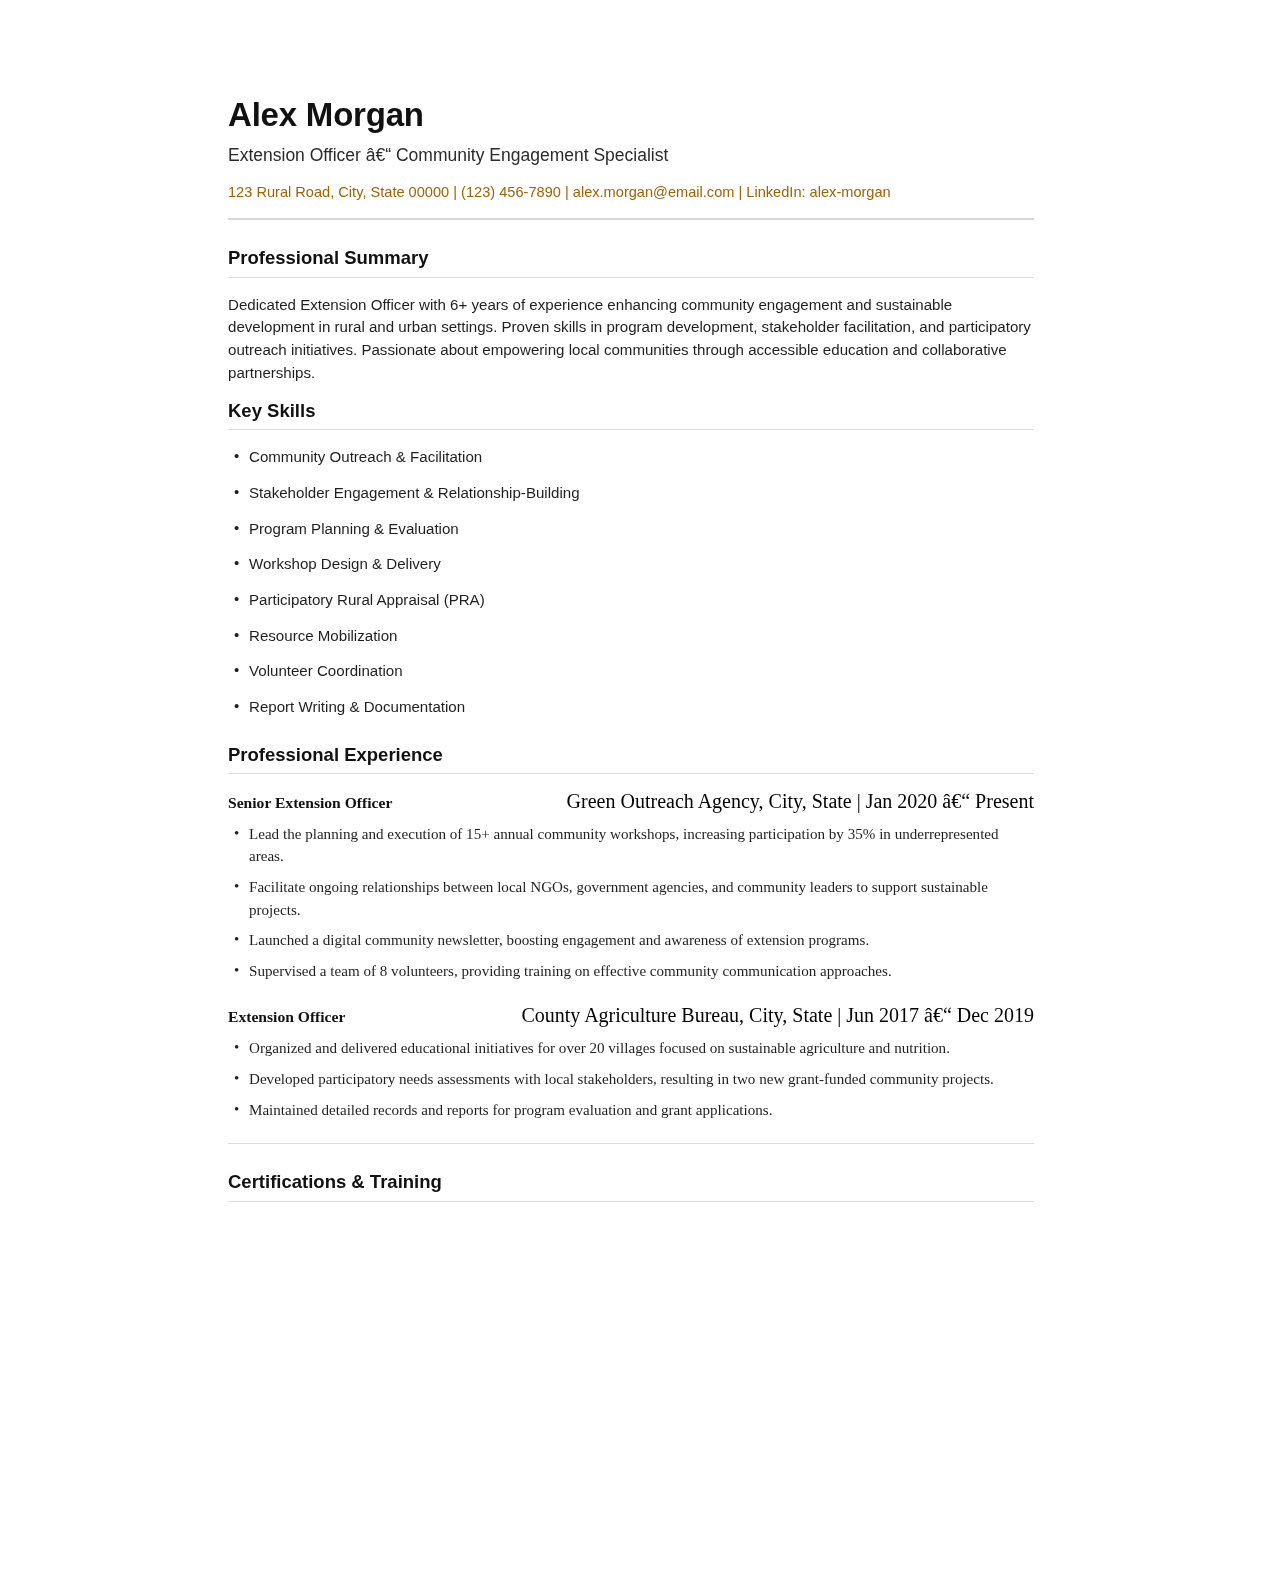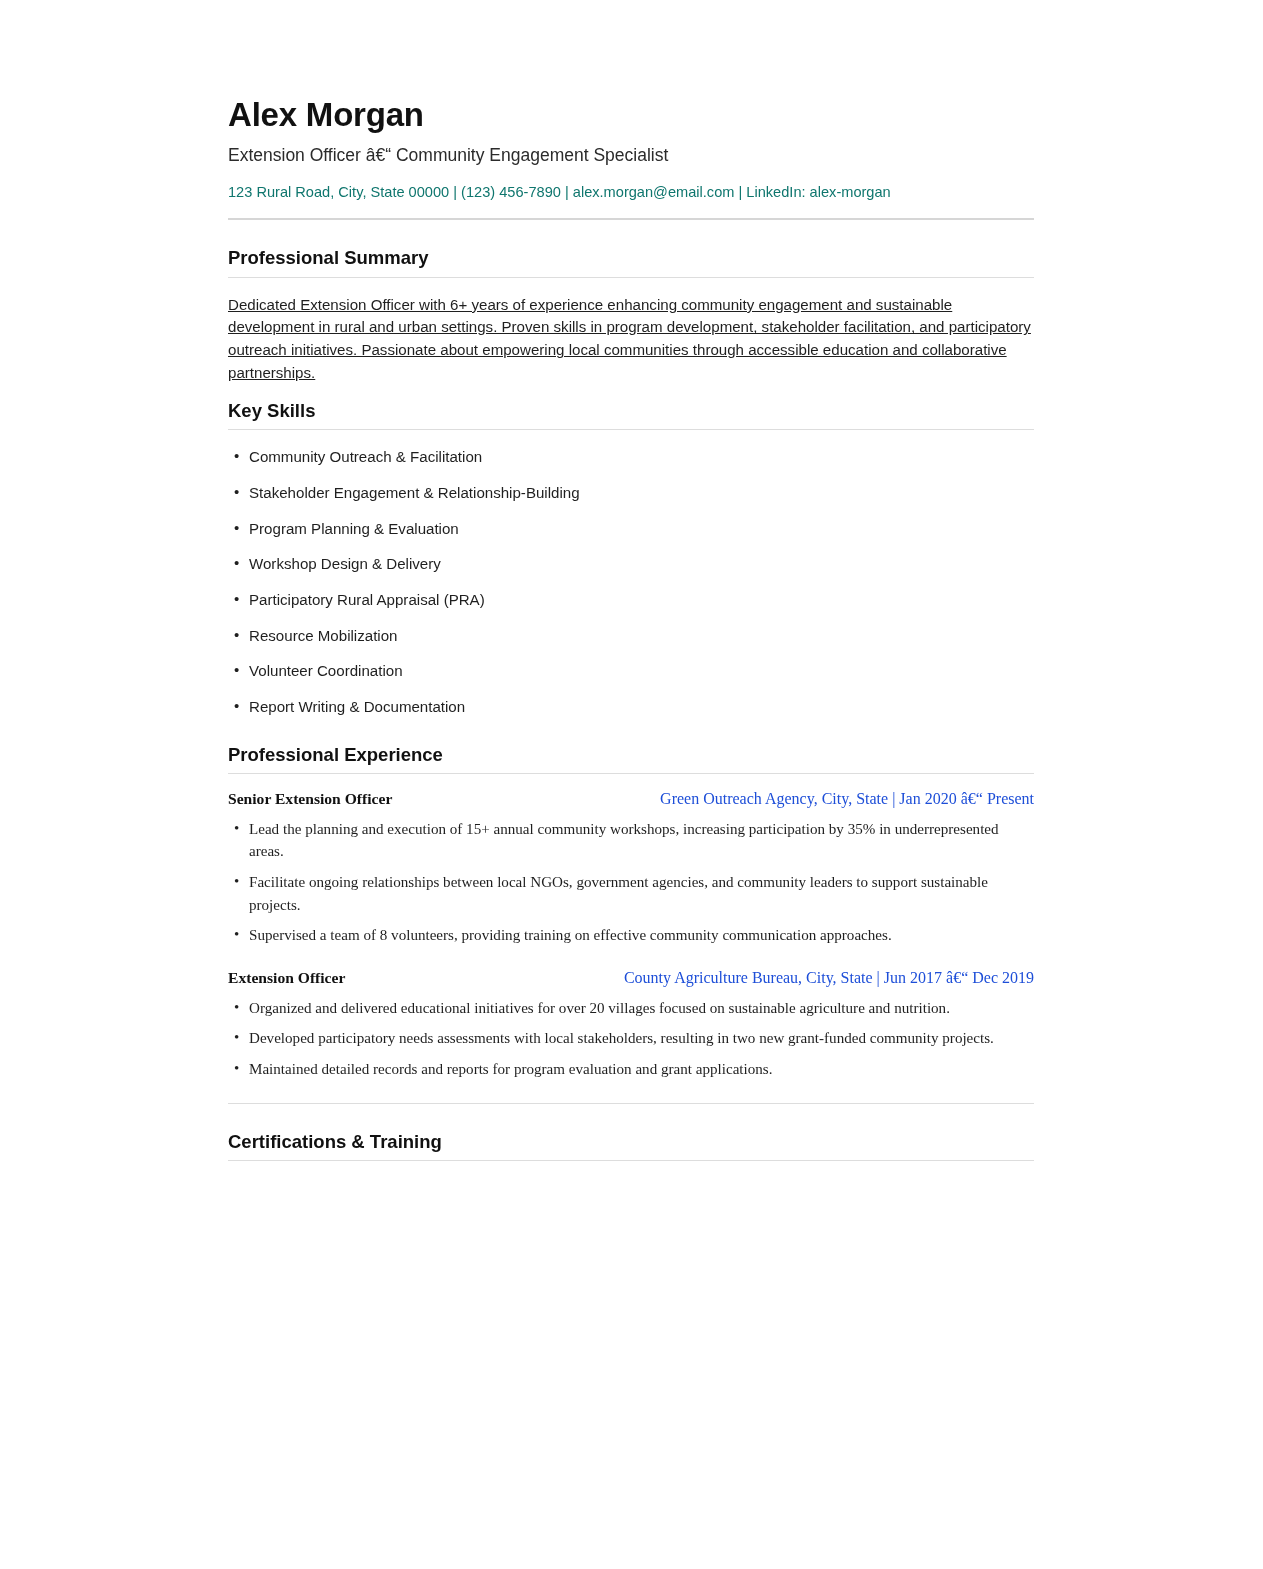--- a/index.html
+++ b/index.html
@@ -40,21 +40,21 @@
   }
   .headline {
     font-size: 17.5px;
     font-weight: normal;
     color: #2b2b2b;
     line-height: 1.3;
     margin: 0 0 16px 0;
   }
   .contact {
     font-size: 14.6px;
-    color: #0f766e;
+    color: #a16207;
     line-height: 1.35;
     margin: 0 0 16px 0;
   }
   .rule-top {
     border: 0;
     border-top: 2px solid #d6d6d6;
     margin: 0 0 26px 0;
     height: 0;
   }
 
@@ -74,21 +74,20 @@
     border-top: 1px solid #dddddd;
     margin: 0 0 16px 0;
     height: 0;
   }
 
   .para {
     font-size: 15.1px;
     line-height: 1.52;
     color: #1f1f1f;
     margin: 0;
-    text-decoration: underline;
   }
 
   
   ul.bullets {
     list-style: none;
     margin: 0;
     padding: 0;
   }
   ul.bullets > li {
     position: relative;
@@ -121,22 +120,22 @@
     gap: 18px;
     margin: 0 0 10px 0;
   }
   .entry-role {
     font-size: 15.6px;
     font-weight: bold;
     color: #111111;
     white-space: nowrap;
   }
   .entry-meta {
-    font-size: 16px;
-    color: #1d4ed8;
+    font-size: 20px;
+    color: #000000;
     text-align: center;
     white-space: nowrap;
   }
   .edu-row {
     display: flex;
     align-items: baseline;
     justify-content: space-between;
     gap: 18px;
   }
   .edu-degree {
@@ -196,20 +195,21 @@
       <hr class="rule-section">
 
       <div class="entry">
         <div class="entry-head">
           <span class="entry-role">Senior Extension Officer</span>
           <span class="entry-meta">Green Outreach Agency, City, State  |  Jan 2020 â€“ Present</span>
         </div>
         <ul class="bullets job-bullets">
           <li>Lead the planning and execution of 15+ annual community workshops, increasing participation by 35% in underrepresented areas.</li>
           <li>Facilitate ongoing relationships between local NGOs, government agencies, and community leaders to support sustainable projects.</li>
+          <li>Launched a digital community newsletter, boosting engagement and awareness of extension programs.</li>
           <li>Supervised a team of 8 volunteers, providing training on effective community communication approaches.</li>
         </ul>
       </div>
 
       <div class="entry">
         <div class="entry-head">
           <span class="entry-role">Extension Officer</span>
           <span class="entry-meta">County Agriculture Bureau, City, State  |  Jun 2017 â€“ Dec 2019</span>
         </div>
         <ul class="bullets job-bullets">

